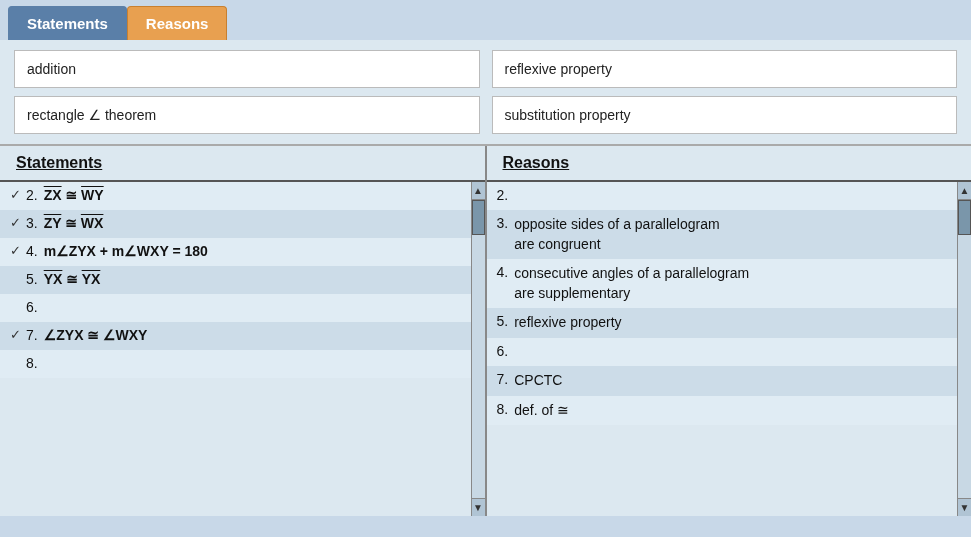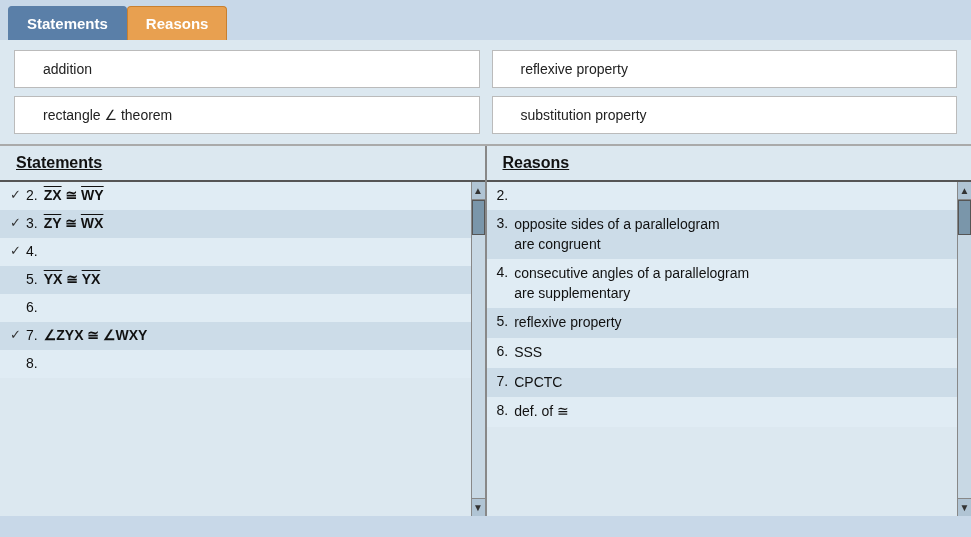--- a/index.html
+++ b/index.html
@@ -51,21 +51,21 @@
     }
 
     .cards-row {
       display: flex;
       gap: 12px;
     }
 
     .card {
       background: white;
       border: 1px solid #bbb;
-      padding: 10px 28px;
+      padding: 10px 12px;
       flex: 1;
       font-size: 14px;
       color: #222;
       cursor: pointer;
     }
 
     .main-area {
       display: flex;
       flex-direction: row;
       height: 370px;
@@ -267,20 +267,21 @@
             <span class="check-mark">✓</span>
             <span class="item-num">3.</span>
             <span class="item-text">
               <span style="text-decoration:overline">ZY</span> ≅ <span style="text-decoration:overline">WX</span>
             </span>
           </div>
 
           <div class="list-item">
             <span class="check-mark">✓</span>
             <span class="item-num">4.</span>
+            <span class="item-text">m∠ZYX + m∠WXY = 180</span>
           </div>
 
           <div class="list-item">
             <span class="check-mark">&nbsp;</span>
             <span class="item-num">5.</span>
             <span class="item-text">
               <span style="text-decoration:overline">YX</span> ≅ <span style="text-decoration:overline">YX</span>
             </span>
           </div>
 
@@ -332,21 +333,20 @@
             <span class="reason-text">consecutive angles of a parallelogram<br>are supplementary</span>
           </div>
 
           <div class="reasons-list-item">
             <span class="reason-num">5.</span>
             <span class="reason-text">reflexive property</span>
           </div>
 
           <div class="reasons-list-item">
             <span class="reason-num">6.</span>
-            <span class="reason-text">SSS</span>
           </div>
 
           <div class="reasons-list-item">
             <span class="reason-num">7.</span>
             <span class="reason-text">CPCTC</span>
           </div>
 
           <div class="reasons-list-item">
             <span class="reason-num">8.</span>
             <span class="reason-text">def. of ≅</span>

